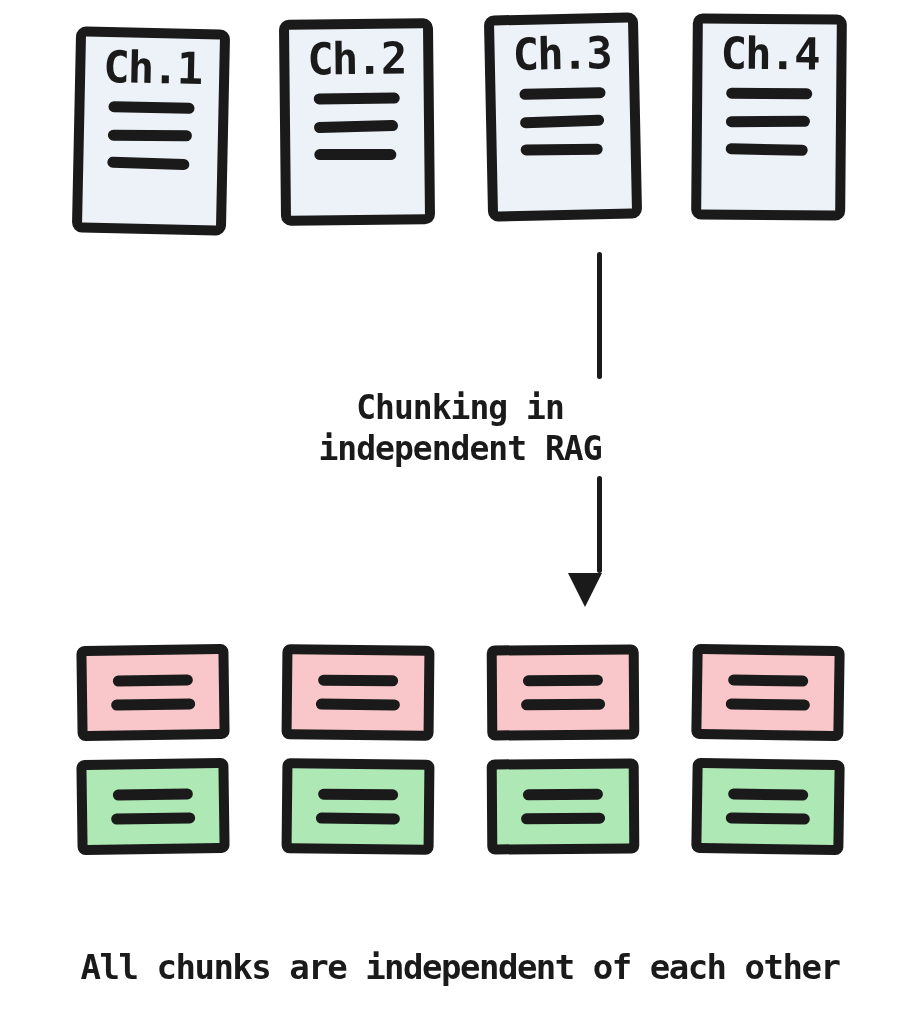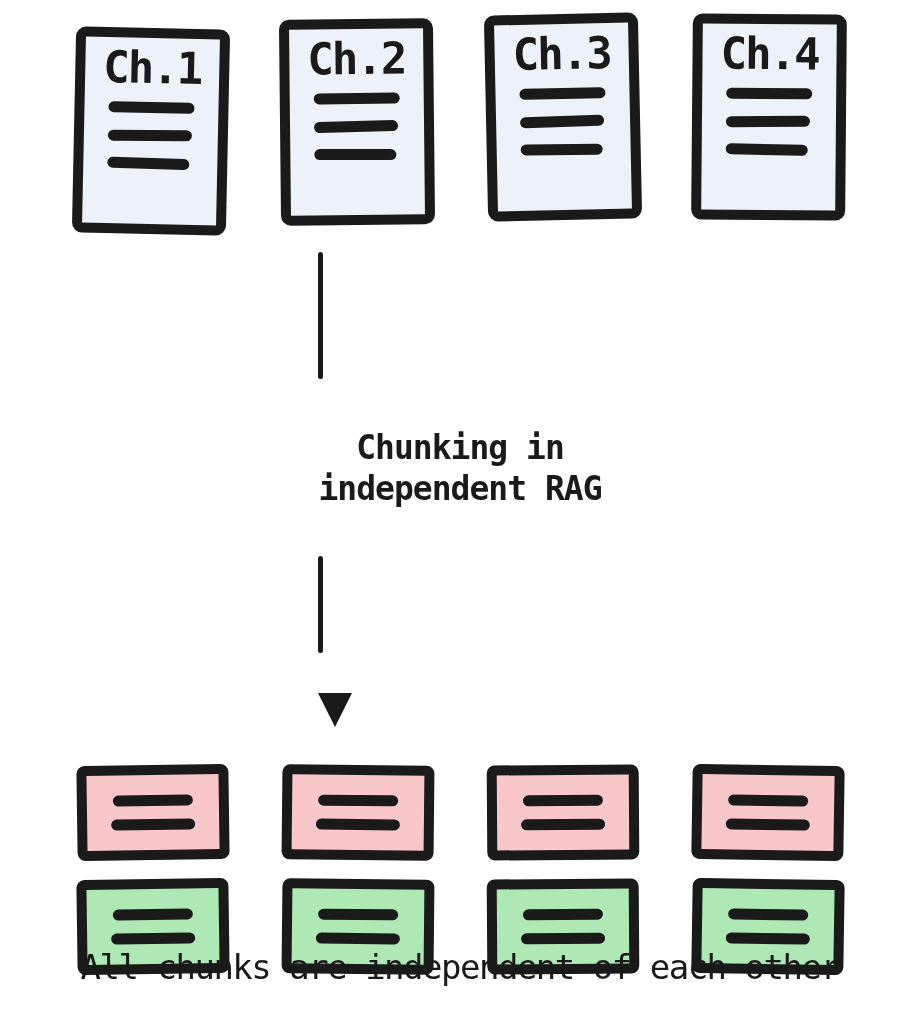--- a/index.html
+++ b/index.html
@@ -56,23 +56,22 @@
   .doc-line{
     width:86px;height:11px;
     background:var(--stroke);
     border-radius:6px;
   }
   .doc-line:nth-child(2){width:84px;transform:rotate(-0.8deg);}
   .doc-line:nth-child(3){width:82px;transform:rotate(0.6deg);}
 
   
   .arrow-block{
-    display:flex;flex-direction:column;align-items:flex-start;
+    display:flex;flex-direction:column;align-items:flex-end;
     margin-top:18px;
-    gap:40px;
   }
   .arrow-line{
     width:5px;background:var(--stroke);border-radius:3px;
   }
   .arrow-line.top{height:127px;}
   .arrow-line.bottom{height:97px;margin-top:6px;}
   .arrow-label{
     margin-top:8px;
     text-align:center;
     font-size:33px;
@@ -114,21 +113,21 @@
     border-radius:6px;
   }
   .chunk-line:nth-child(1){width:80px;}
 
   
   .caption{
     position:absolute;
     bottom:22px;left:0;right:0;
     text-align:center;
     font-size:34px;
-    font-weight:normal;
+    font-weight:bold;
     letter-spacing:-1.5px;
   }
 </style>
 </head>
 <body>
 
 <div class="canvas">
 
   <div class="docs-row">
     <div class="doc">

